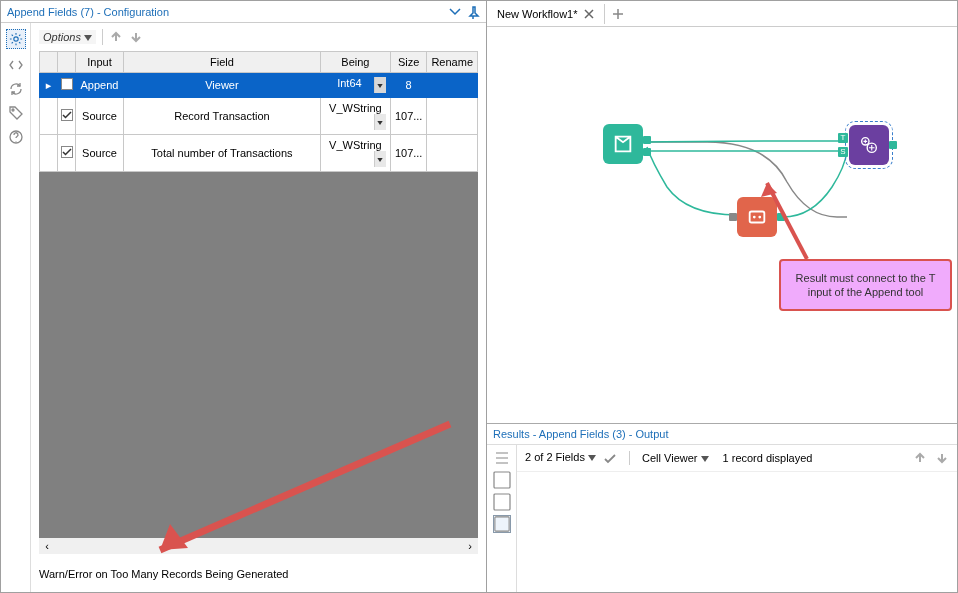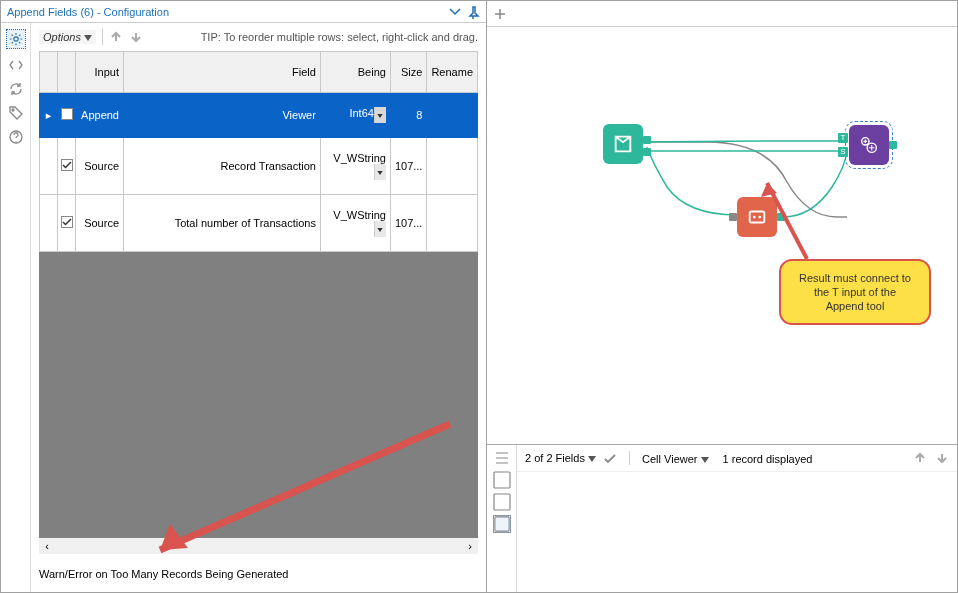--- a/index.html
+++ b/index.html
@@ -23,21 +23,21 @@
 .config-area { flex: 1; display: flex; flex-direction: column; }
 .toolbar-row { display: flex; align-items: center; padding: 6px 8px; gap: 6px; font-size: 11px; }
 .toolbar-row .tip { margin-left: auto; color: #555; font-size: 11px; }
 .options-btn { padding: 1px 4px; background: #f5f5f5; color: #333; cursor: pointer; display: flex; align-items: center; gap: 3px; font-style: italic; }
 .arrow-btn { width: 14px; height: 14px; stroke: #aaa; fill: none; stroke-width: 2; }
 .toolbar-divider { width: 1px; height: 16px; background: #ccc; }
 
 
 .grid-wrap { flex: 1; margin: 0 8px; background: #808080; position: relative; overflow: hidden; }
 .grid-table { background: #fff; border-collapse: collapse; width: 100%; }
-.grid-table th, .grid-table td { border: 1px solid #c8c8c8; padding: 14px 4px; font-size: 11px; text-align: right; height: 20px; white-space: nowrap; }
+.grid-table th, .grid-table td { border: 1px solid #c8c8c8; padding: 4px 4px; font-size: 11px; text-align: center; height: 20px; white-space: nowrap; }
 .grid-table th { background: #f0f0f0; font-weight: normal; }
 .grid-table th.narrow, .grid-table td.narrow { width: 18px; text-align: center; padding: 0; }
 .grid-table th.c-input { width: 48px; }
 .grid-table th.c-type { width: 70px; }
 .grid-table th.c-size { width: 36px; }
 .grid-table th.c-rename { width: 50px; }
 .grid-table tr.selected td { background: #0a64c8; color: #fff; border-color: #0a64c8; }
 .grid-table tr.selected td .dd { background: #d8d8d8; }
 .grid-table .gray { color: #888; }
 .dd { display: inline-block; width: 12px; height: 16px; background: #e8e8e8; border-left: 1px solid #ccc; float: right; text-align: center; line-height: 15px; }
@@ -68,52 +68,52 @@
 .tool-green { background: #2eb89b; }
 .tool-orange { background: #e1654b; }
 .tool-purple { background: #6b3fa0; }
 .tool-selected { outline: 1px dashed #3a7fcc; outline-offset: 3px; }
 .tool svg { width: 22px; height: 22px; fill: #fff; }
 .port { position: absolute; width: 8px; height: 8px; background: #2eb89b; border-radius: 1px; }
 .port.gray { background: #888; }
 .port-label { position: absolute; width: 10px; height: 10px; font-size: 8px; background: #2eb89b; color: #fff; text-align: center; line-height: 10px; border-radius: 1px; }
 
 
-.callout { position: absolute; border: 2px solid #d9534f; border-radius: 13px; background: #fde047; padding: 10px 14px; font-size: 12px; text-align: center; color: #333; width: 152px; }
+.callout { position: absolute; border: 2px solid #d9534f; border-radius: 4px; background: #f0abfc; padding: 10px 14px; font-size: 12px; text-align: center; color: #333; width: 173px; }
 
 
 .red-arrow { position: absolute; pointer-events: none; z-index: 50; }
 
 
 .results-panel { border-top: 1px solid #aaa; }
 .results-hdr { color: #1e6fb8; padding: 4px 6px; font-size: 11px; border-bottom: 1px solid #ddd; }
 .results-body { display: flex; }
 .results-strip { width: 30px; border-right: 1px solid #ddd; display: flex; flex-direction: column; align-items: center; gap: 4px; padding-top: 4px; }
 .results-strip svg { width: 18px; height: 18px; stroke: #888; fill: none; stroke-width: 1.2; }
 .results-strip .act { border: 1px solid #89a; background: #eef4fb; }
 .results-main { flex: 1; }
-.results-toolbar { display: flex; align-items: flex-end; padding: 6px 8px; gap: 8px; border-bottom: 1px solid #eee; font-size: 11px; }
+.results-toolbar { display: flex; align-items: center; padding: 6px 8px; gap: 8px; border-bottom: 1px solid #eee; font-size: 11px; }
 .results-toolbar .sep { width: 1px; height: 14px; background: #ccc; margin: 0 4px; }
 .results-table { width: 100%; border-collapse: collapse; }
 .results-table th, .results-table td { border: 1px solid #ddd; padding: 3px 6px; font-size: 11px; text-align: left; }
 .results-table th { background: #f5f5f5; font-weight: normal; }
 .results-table td.rec { text-align: right; background: #f5f5f5; width: 50px; border-right: 2px solid #aaa; }
 .results-table td.null { color: #6a8fc5; }
 .results-table th.sel { background: #fff6cc; }
 .chev-dn { display: inline-block; }
 .chev-dn svg { width: 8px; height: 6px; fill: #555; }
 </style>
 </head>
 <body>
 
 <div class="main-layout">
 
   <div class="left-panel">
     <div class="panel-header">
-      <span>Append Fields (6) - Configuration</span>
+      <span>Append Fields (7) - Configuration</span>
       <span class="spacer"></span>
       <svg class="hdr-icon">
           <path d="M2 4l5 5 5-5"></path>
         </svg>
       <svg class="hdr-icon">
           <path d="M7 2v6l-3 3h8l-3-3V2zM7 11v3"></path>
         </svg>
     </div>
     <div class="left-body">
       <div class="side-strip">
@@ -145,21 +145,20 @@
                   <path d="M0 0h8L4 6z"></path>
                 </svg></span>
           </span>
           <div class="toolbar-divider"></div>
           <svg class="arrow-btn" viewBox="0 0 14 14">
               <path d="M7 11V3M3 7l4-4 4 4"></path>
             </svg>
           <svg class="arrow-btn" viewBox="0 0 14 14">
               <path d="M7 3v8M3 7l4 4 4-4"></path>
             </svg>
-          <span class="tip">TIP: To reorder multiple rows: select, right-click and drag.</span>
         </div>
 
         <div class="grid-wrap">
           <table class="grid-table">
             <thead>
               <tr>
                 <th class="narrow"></th>
                 <th class="narrow"></th>
                 <th class="c-input">Input</th>
                 <th>Field</th>
@@ -221,20 +220,26 @@
 
         <div class="bottom-section">
           <div class="lbl">Warn/Error on Too Many Records Being Generated</div>
         </div>
       </div>
     </div>
   </div>
 
   <div class="right-panel">
     <div class="tabs-row">
+      <div class="tab">
+        <span>New Workflow1*</span>
+        <svg class="close" viewBox="0 0 10 10">
+            <path d="M1 1l8 8M9 1l-8 8"></path>
+          </svg>
+      </div>
       <div class="tab-plus">
         <svg width="12" height="12" viewBox="0 0 12 12" stroke="#888" stroke-width="1.5">
             <path d="M6 1v10M1 6h10"></path>
           </svg>
       </div>
     </div>
 
     <div class="canvas">
       <svg class="wires" viewBox="0 0 470 280">
         <path d="M160 115 Q 200 115 220 115 Q 280 115 300 155 Q 320 190 350 190 L 360 190" stroke="#888" stroke-width="1.5" fill="none"></path>
@@ -277,20 +282,21 @@
         <path d="M48 84 L 8 8" stroke="#d9534f" stroke-width="4" fill="none"></path>
         <path d="M8 8 L 2 22 L 18 18 z" fill="#d9534f"></path>
       </svg>
 
       <div class="callout" style="left:292px; top:232px;">
         <span>Result must connect to the T input of the Append tool</span>
       </div>
     </div>
 
     <div class="results-panel">
+      <div class="results-hdr">Results - Append Fields (3) - Output</div>
       <div class="results-body">
         <div class="results-strip">
           <svg viewBox="0 0 18 18">
               <path d="M3 4h12M3 9h12M3 14h12"></path>
             </svg>
           <svg viewBox="0 0 18 18">
               <rect x="1" y="1" width="16" height="16" rx="1"></rect>
             </svg>
           <svg viewBox="0 0 18 18">
               <rect x="1" y="1" width="16" height="16" rx="1"></rect>

